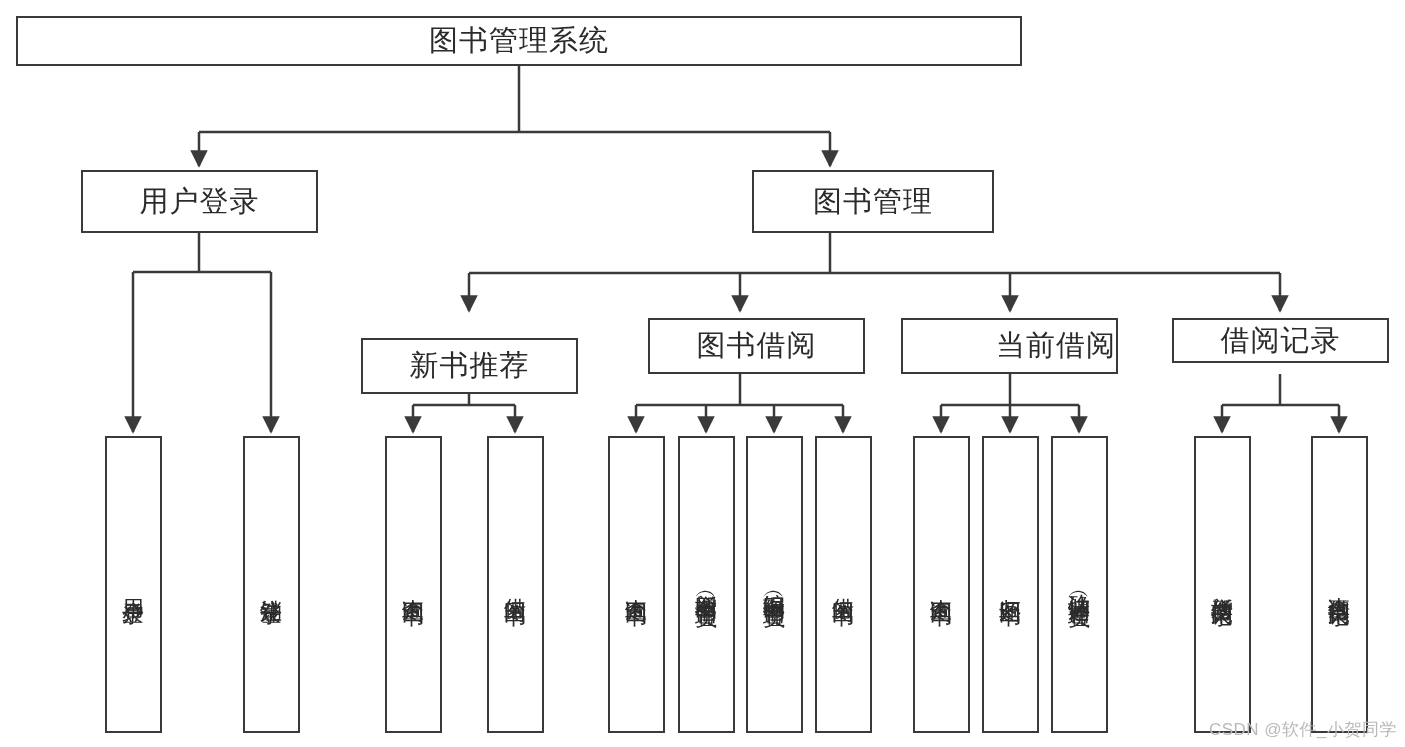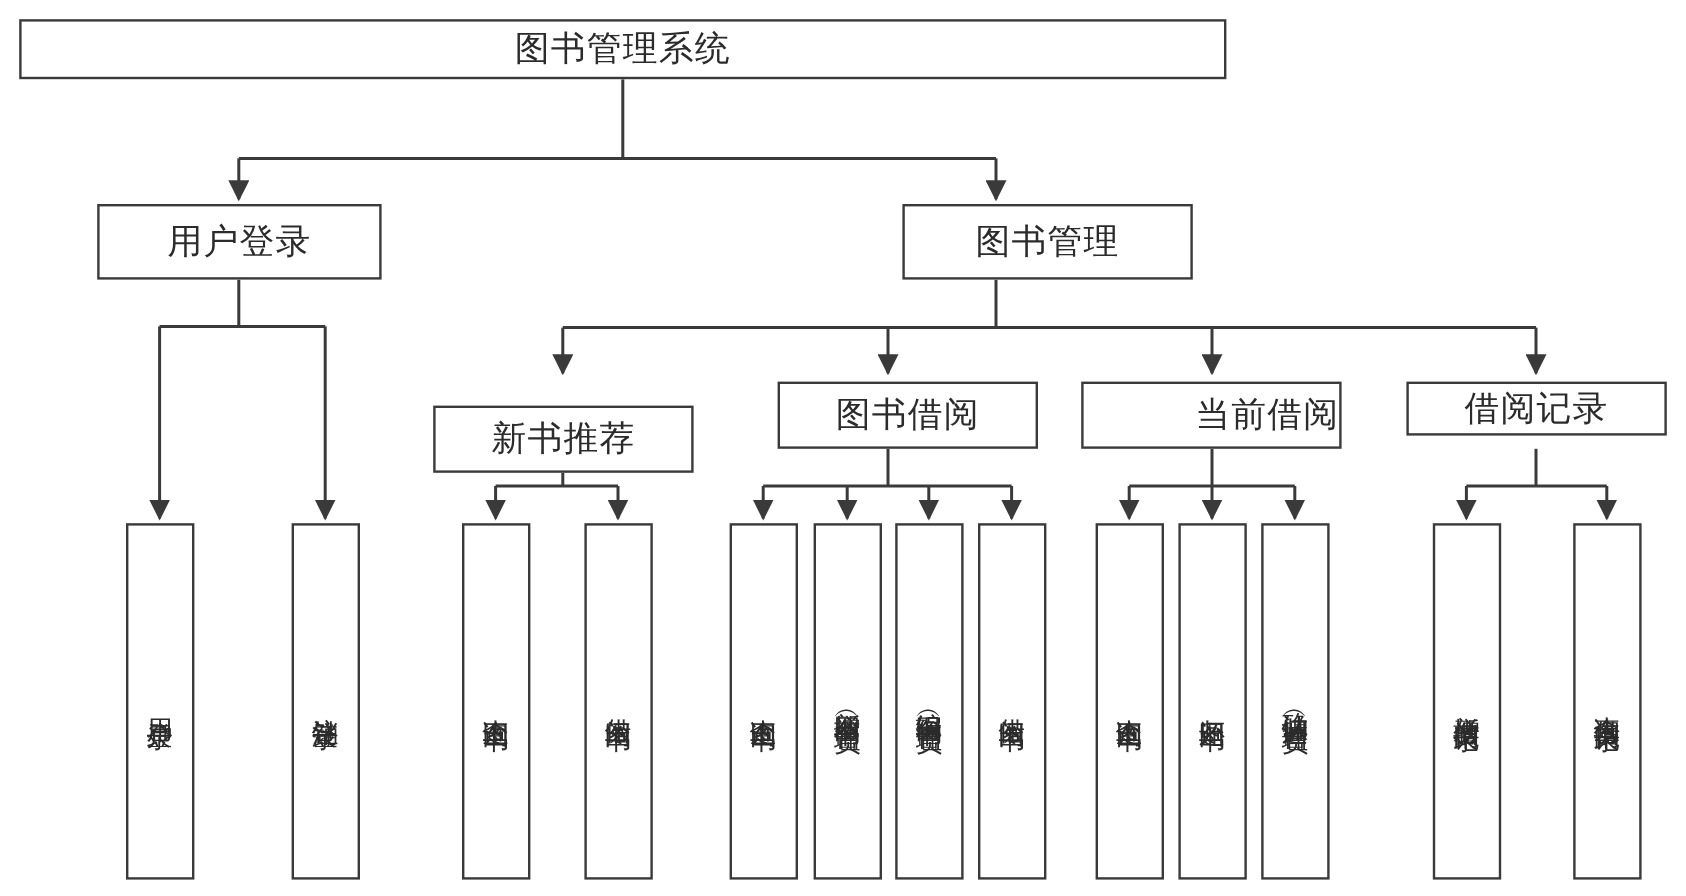--- a/index.html
+++ b/index.html
@@ -186,14 +186,15 @@
     <span class="vtext">确认归还（管理员）</span>
   </div>
 
   <div class="node vertical" style="left:1194px; top:436px; width:57px; height:297px;">
     <span class="vtext">新增借阅记录</span>
   </div>
   <div class="node vertical" style="left:1311px; top:436px; width:57px; height:297px;">
     <span class="vtext">查询借阅记录</span>
   </div>
 
+  <div class="watermark">CSDN @软件_小贺同学</div>
 
 </div>
 
 </body></html>

